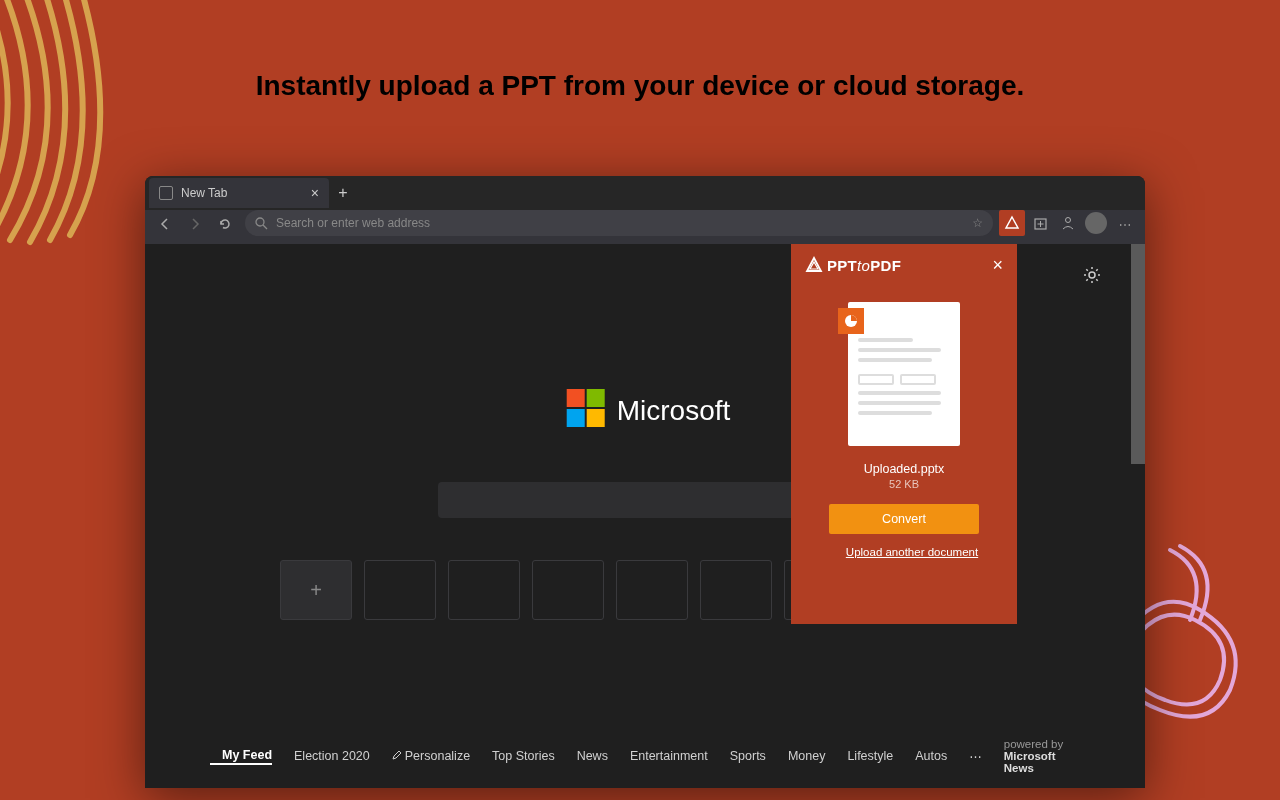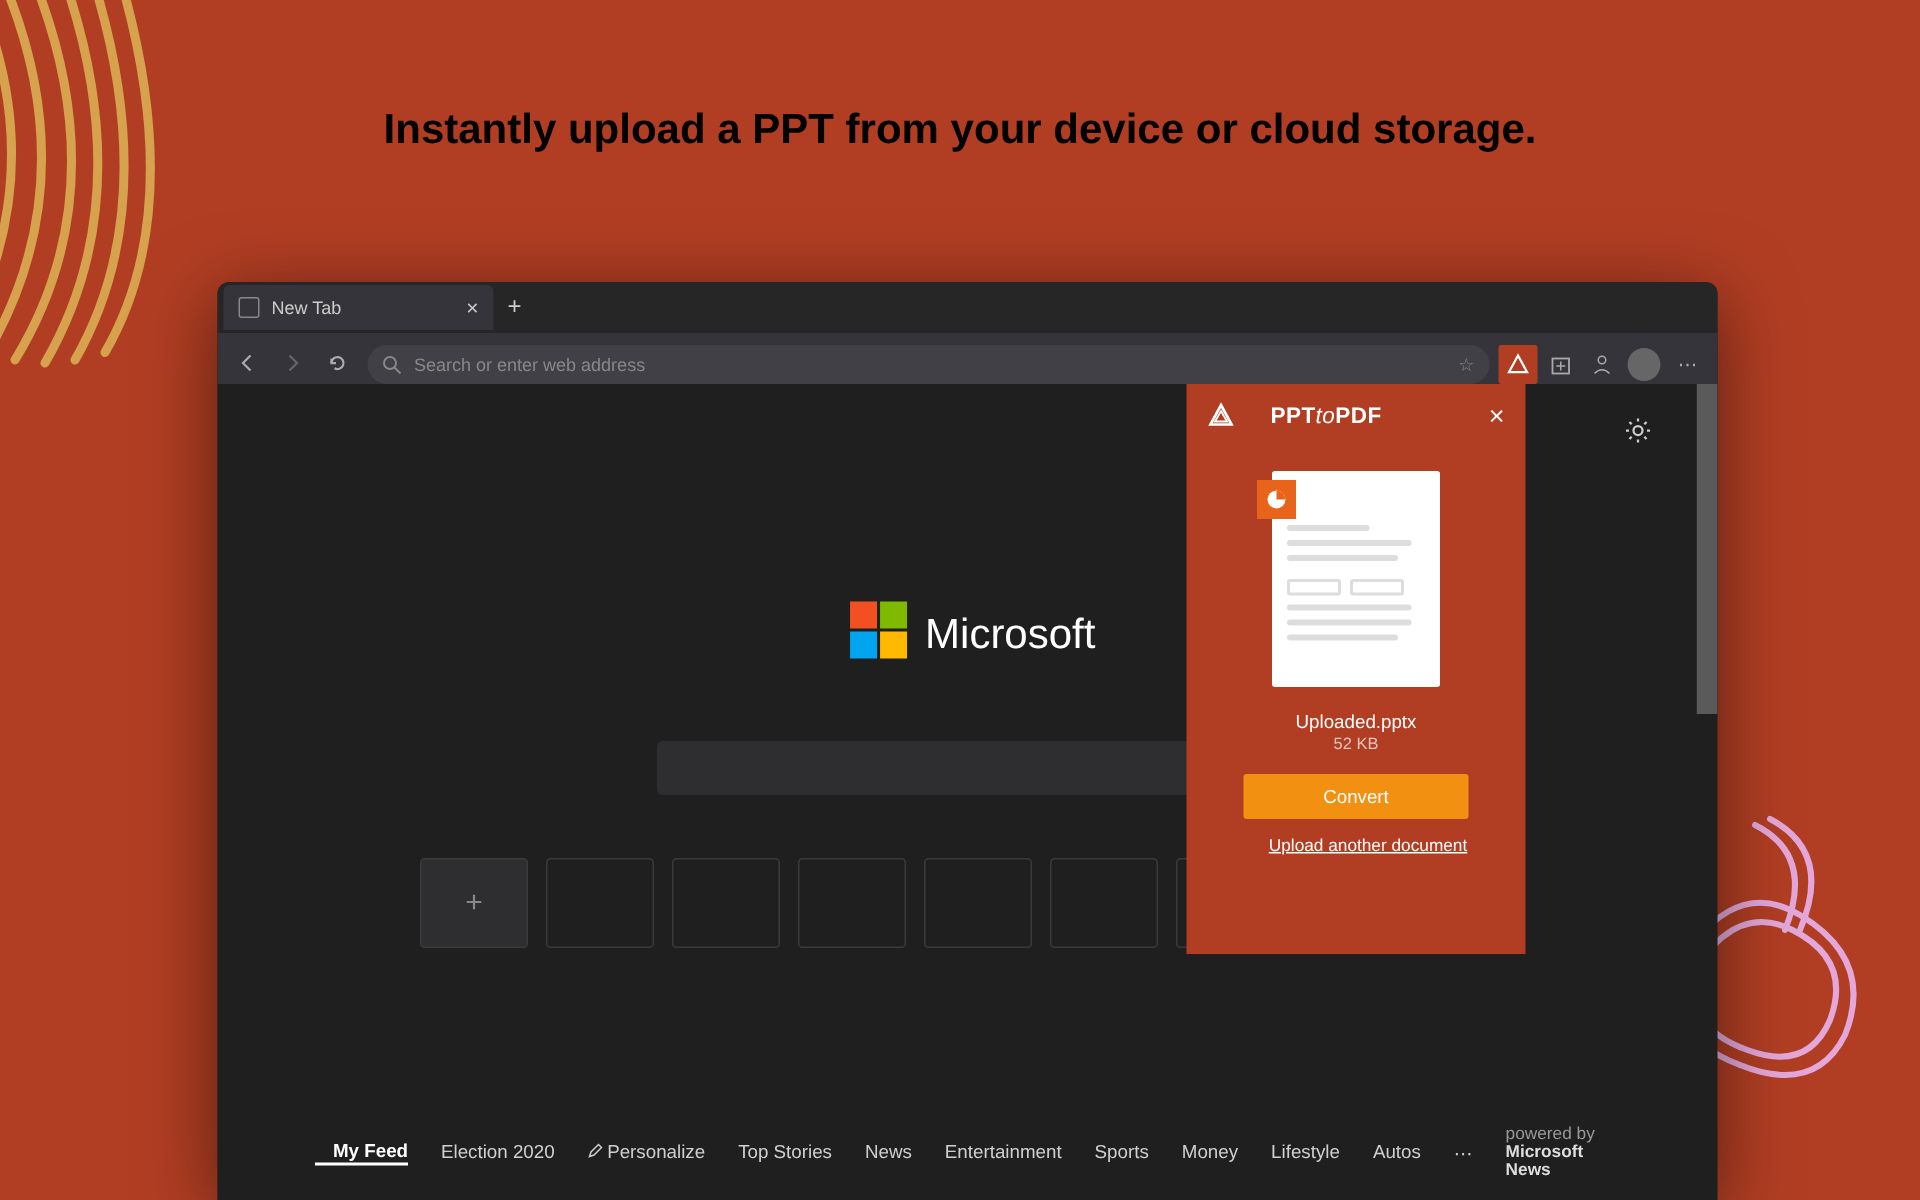--- a/index.html
+++ b/index.html
@@ -36,21 +36,21 @@
   left: 50%;
   transform: translateX(-50%);
   color: #000000;
   font-size: 28px;
   font-weight: 600;
   white-space: nowrap;
 }
 
 .browser-window {
   position: absolute;
-  top: 188px;
+  top: 176px;
   left: 145px;
   width: 1000px;
   height: 612px;
   background: #1f1f1f;
   border-radius: 8px 8px 0 0;
   overflow: hidden;
   box-shadow: 0 10px 50px rgba(0,0,0,0.5);
 }
 
 
@@ -78,21 +78,21 @@
 .new-tab-btn {
   width: 28px; height: 28px; display: flex; align-items: center; justify-content: center;
   color: #ccc; font-size: 16px; cursor: pointer;
 }
 
 
 .toolbar {
   height: 34px;
   background: #34343a;
   display: flex;
-  align-items: flex-end;
+  align-items: flex-start;
   padding: 0 6px;
   gap: 2px;
 }
 .tb-btn {
   width: 28px; height: 28px;
   display: flex; align-items: center; justify-content: center;
   color: #aaa; font-size: 13px;
   cursor: pointer;
 }
 .address-bar {
@@ -223,21 +223,21 @@
   background: #b13e23;
   display: flex;
   flex-direction: column;
 }
 .ext-header {
   height: 42px;
   display: flex;
   align-items: center;
   padding: 0 14px;
 }
-.ext-logo { display: flex; align-items: center; gap: 24px; }
+.ext-logo { display: flex; align-items: center; gap: 4px; }
 .ext-logo-text { color: #fff; font-size: 15px; font-weight: 700; letter-spacing: 0.3px; }
 .ext-logo-text .it { font-style: italic; font-weight: 400; }
 .ext-close { margin-left: auto; color: #fff; font-size: 18px; cursor: pointer; }
 
 .ext-body {
   flex: 1;
   display: flex;
   flex-direction: column;
   align-items: center;
   padding-top: 16px;

